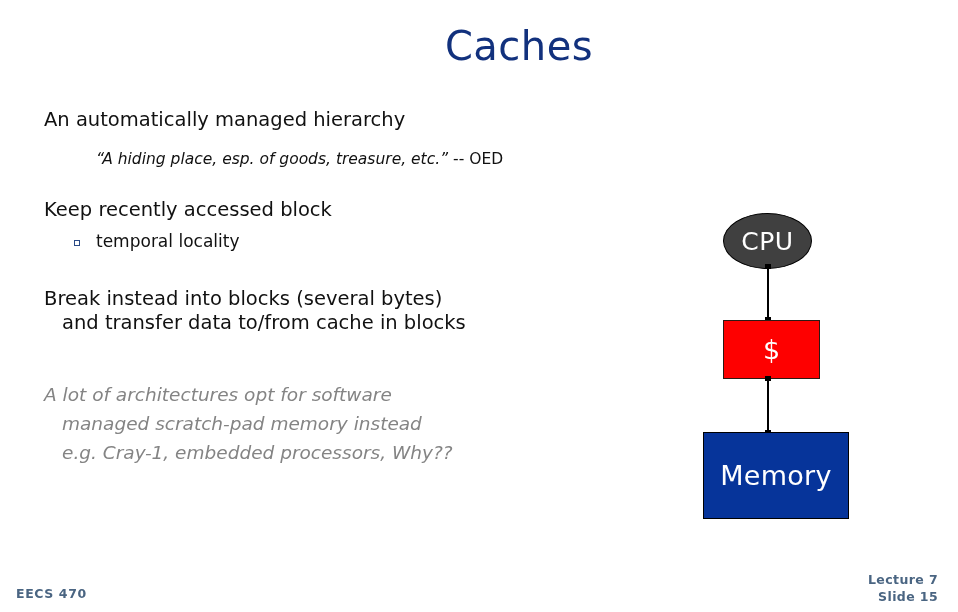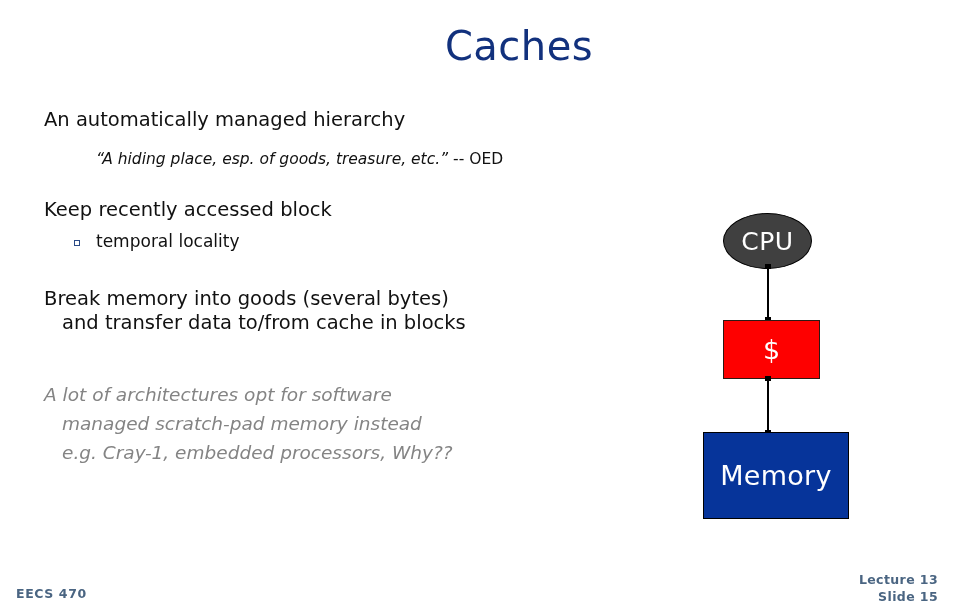--- a/index.html
+++ b/index.html
@@ -235,21 +235,21 @@
     <p class="lvl1">Keep recently accessed block</p>
 
     <div class="bullet-row">
       <span class="sq-bullet"></span>
       <span class="bullet-text">temporal locality</span>
     </div>
 
     <div class="block-gap-b"></div>
 
     <p class="lvl1">
-      <span>Break memory into goods (several bytes)</span>
+      <span>Break instead into blocks (several bytes)</span>
       <span class="indent2">and transfer data to/from cache in blocks</span>
     </p>
 
 
     <div class="block-gap-c"></div>
 
     <p class="grey-note">
       <span>A lot of architectures opt for software</span>
       <span class="gl2">managed scratch-pad memory instead</span>
       <span class="gl2">e.g. Cray-1, embedded processors,  Why??</span>
@@ -275,17 +275,17 @@
     <div class="conn-dot dot-d"></div>
 
     <div class="memory-box">
       <span>Memory</span>
     </div>
   </div>
 
   <div class="footer-left">EECS  470</div>
 
   <div class="footer-right">
-    <div>Lecture 13</div>
+    <div>Lecture 7</div>
     <div>Slide 15</div>
   </div>
 
 </div>
 
 </body></html>

